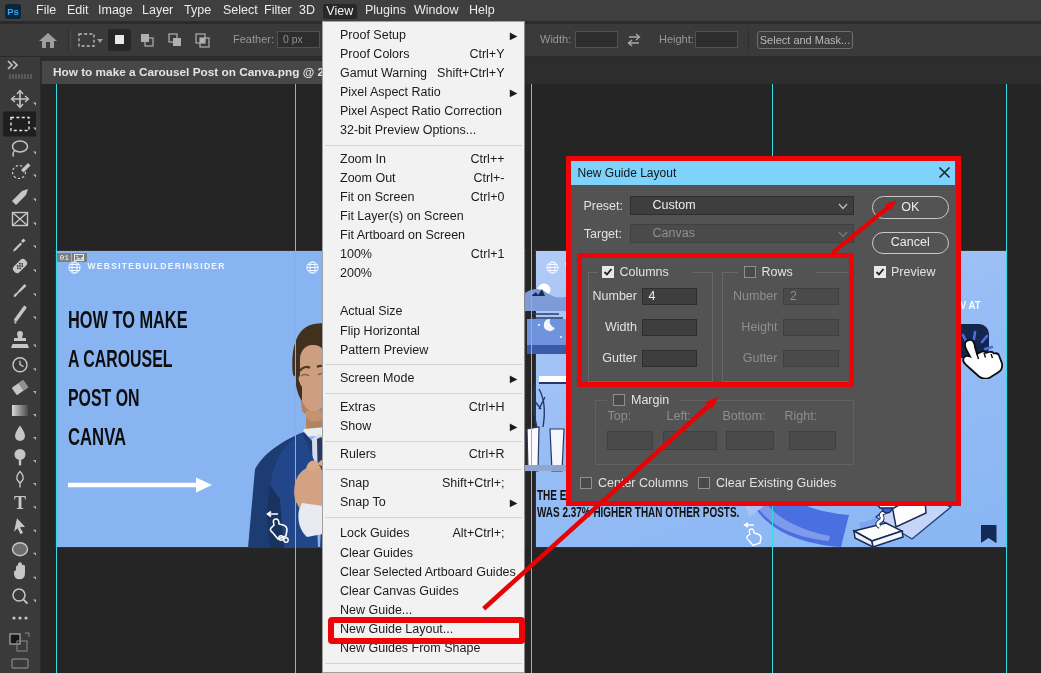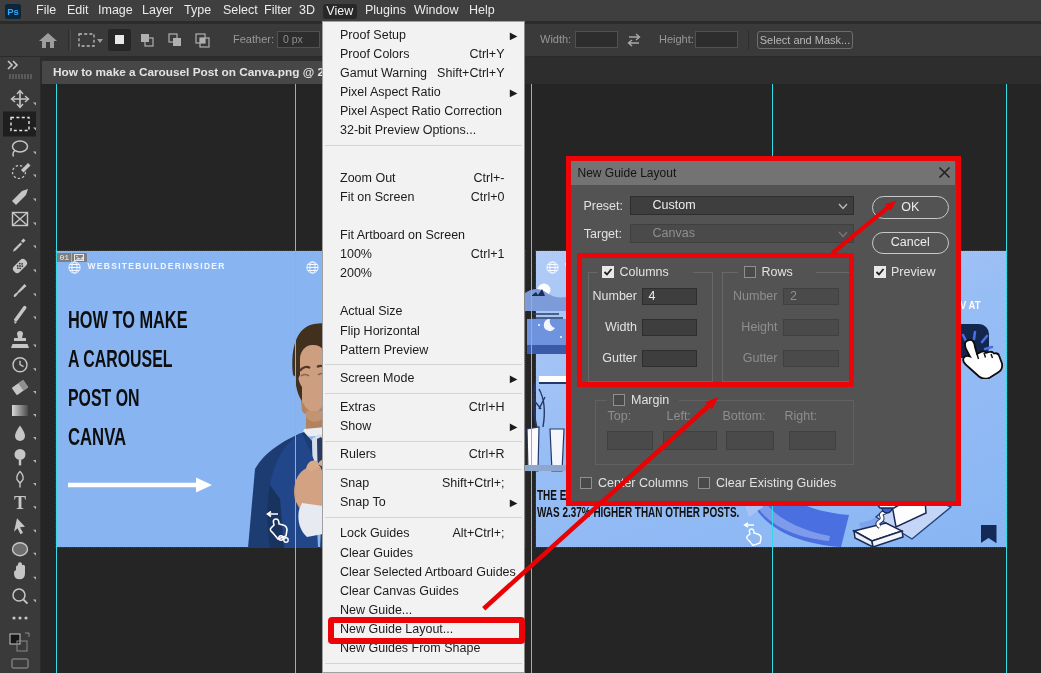--- a/index.html
+++ b/index.html
@@ -24,21 +24,21 @@
     border:1px solid #a0a0a0;border-right:1px solid #888;box-sizing:border-box;
     color:#1b1b1b;font-size:12.5px;}
   .mi{position:absolute;left:0;width:201px;height:19.1px;line-height:19.1px;white-space:nowrap;}
   .mi .lab{position:absolute;left:17.5px;top:0;}
   .mi .sc{position:absolute;right:19px;top:0;}
   .mi .sub{position:absolute;right:6px;top:0;font-size:10px;}
   .msep{position:absolute;left:2px;width:197px;height:1px;background:#d4d4d4;}
   
   #dlg{left:565.5px;top:156px;width:395.5px;height:349.5px;box-sizing:border-box;
     border:5.5px solid #ec0408;background:#535353;font-size:12.5px;color:#e2e2e2;}
-  #dlgtitle{position:absolute;left:0;top:0;width:384.5px;height:24px;background:#737373;color:#141414;
+  #dlgtitle{position:absolute;left:0;top:0;width:384.5px;height:24px;background:#7dd3fc;color:#141414;
     font-size:12px;line-height:24px;}
   .ibox{position:absolute;background:#3e3e3e;border:1px solid #2e2e2e;box-sizing:border-box;}
   .ibox.dis{background:#4a4a4a;border-color:#404040;}
   .cb{position:absolute;width:12px;height:12px;box-sizing:border-box;}
   .cb.on{background:#e9e9e9;}
   .cb.off{border:1px solid #8f8f8f;background:#4a4a4a;}
   .pill{position:absolute;border:1.5px solid #c9c9c9;border-radius:12px;box-sizing:border-box;
     text-align:center;color:#ececec;}
   .grp{position:absolute;border:1px solid #6a6a6a;}
   .dim{color:#8e8e8e;}
@@ -384,27 +384,34 @@
         <span class="lab">Pixel Aspect Ratio</span>
         <span class="sub">▶</span>
       </div>
     <div class="mi" style="top:80.4px">
         <span class="lab">Pixel Aspect Ratio Correction</span>
       </div>
     <div class="mi" style="top:99.5px">
         <span class="lab">32-bit Preview Options...</span>
       </div>
     <div class="msep" style="top:123.3px"></div>
+    <div class="mi" style="top:128.1px">
+        <span class="lab">Zoom In</span>
+        <span class="sc">Ctrl++</span>
+      </div>
     <div class="mi" style="top:147.2px">
         <span class="lab">Zoom Out</span>
         <span class="sc">Ctrl+-</span>
       </div>
     <div class="mi" style="top:166.3px">
         <span class="lab">Fit on Screen</span>
         <span class="sc">Ctrl+0</span>
+      </div>
+    <div class="mi" style="top:185.4px">
+        <span class="lab">Fit Layer(s) on Screen</span>
       </div>
     <div class="mi" style="top:204.5px">
         <span class="lab">Fit Artboard on Screen</span>
       </div>
     <div class="mi" style="top:223.6px">
         <span class="lab">100%</span>
         <span class="sc">Ctrl+1</span>
       </div>
     <div class="mi" style="top:242.7px">
         <span class="lab">200%</span>

